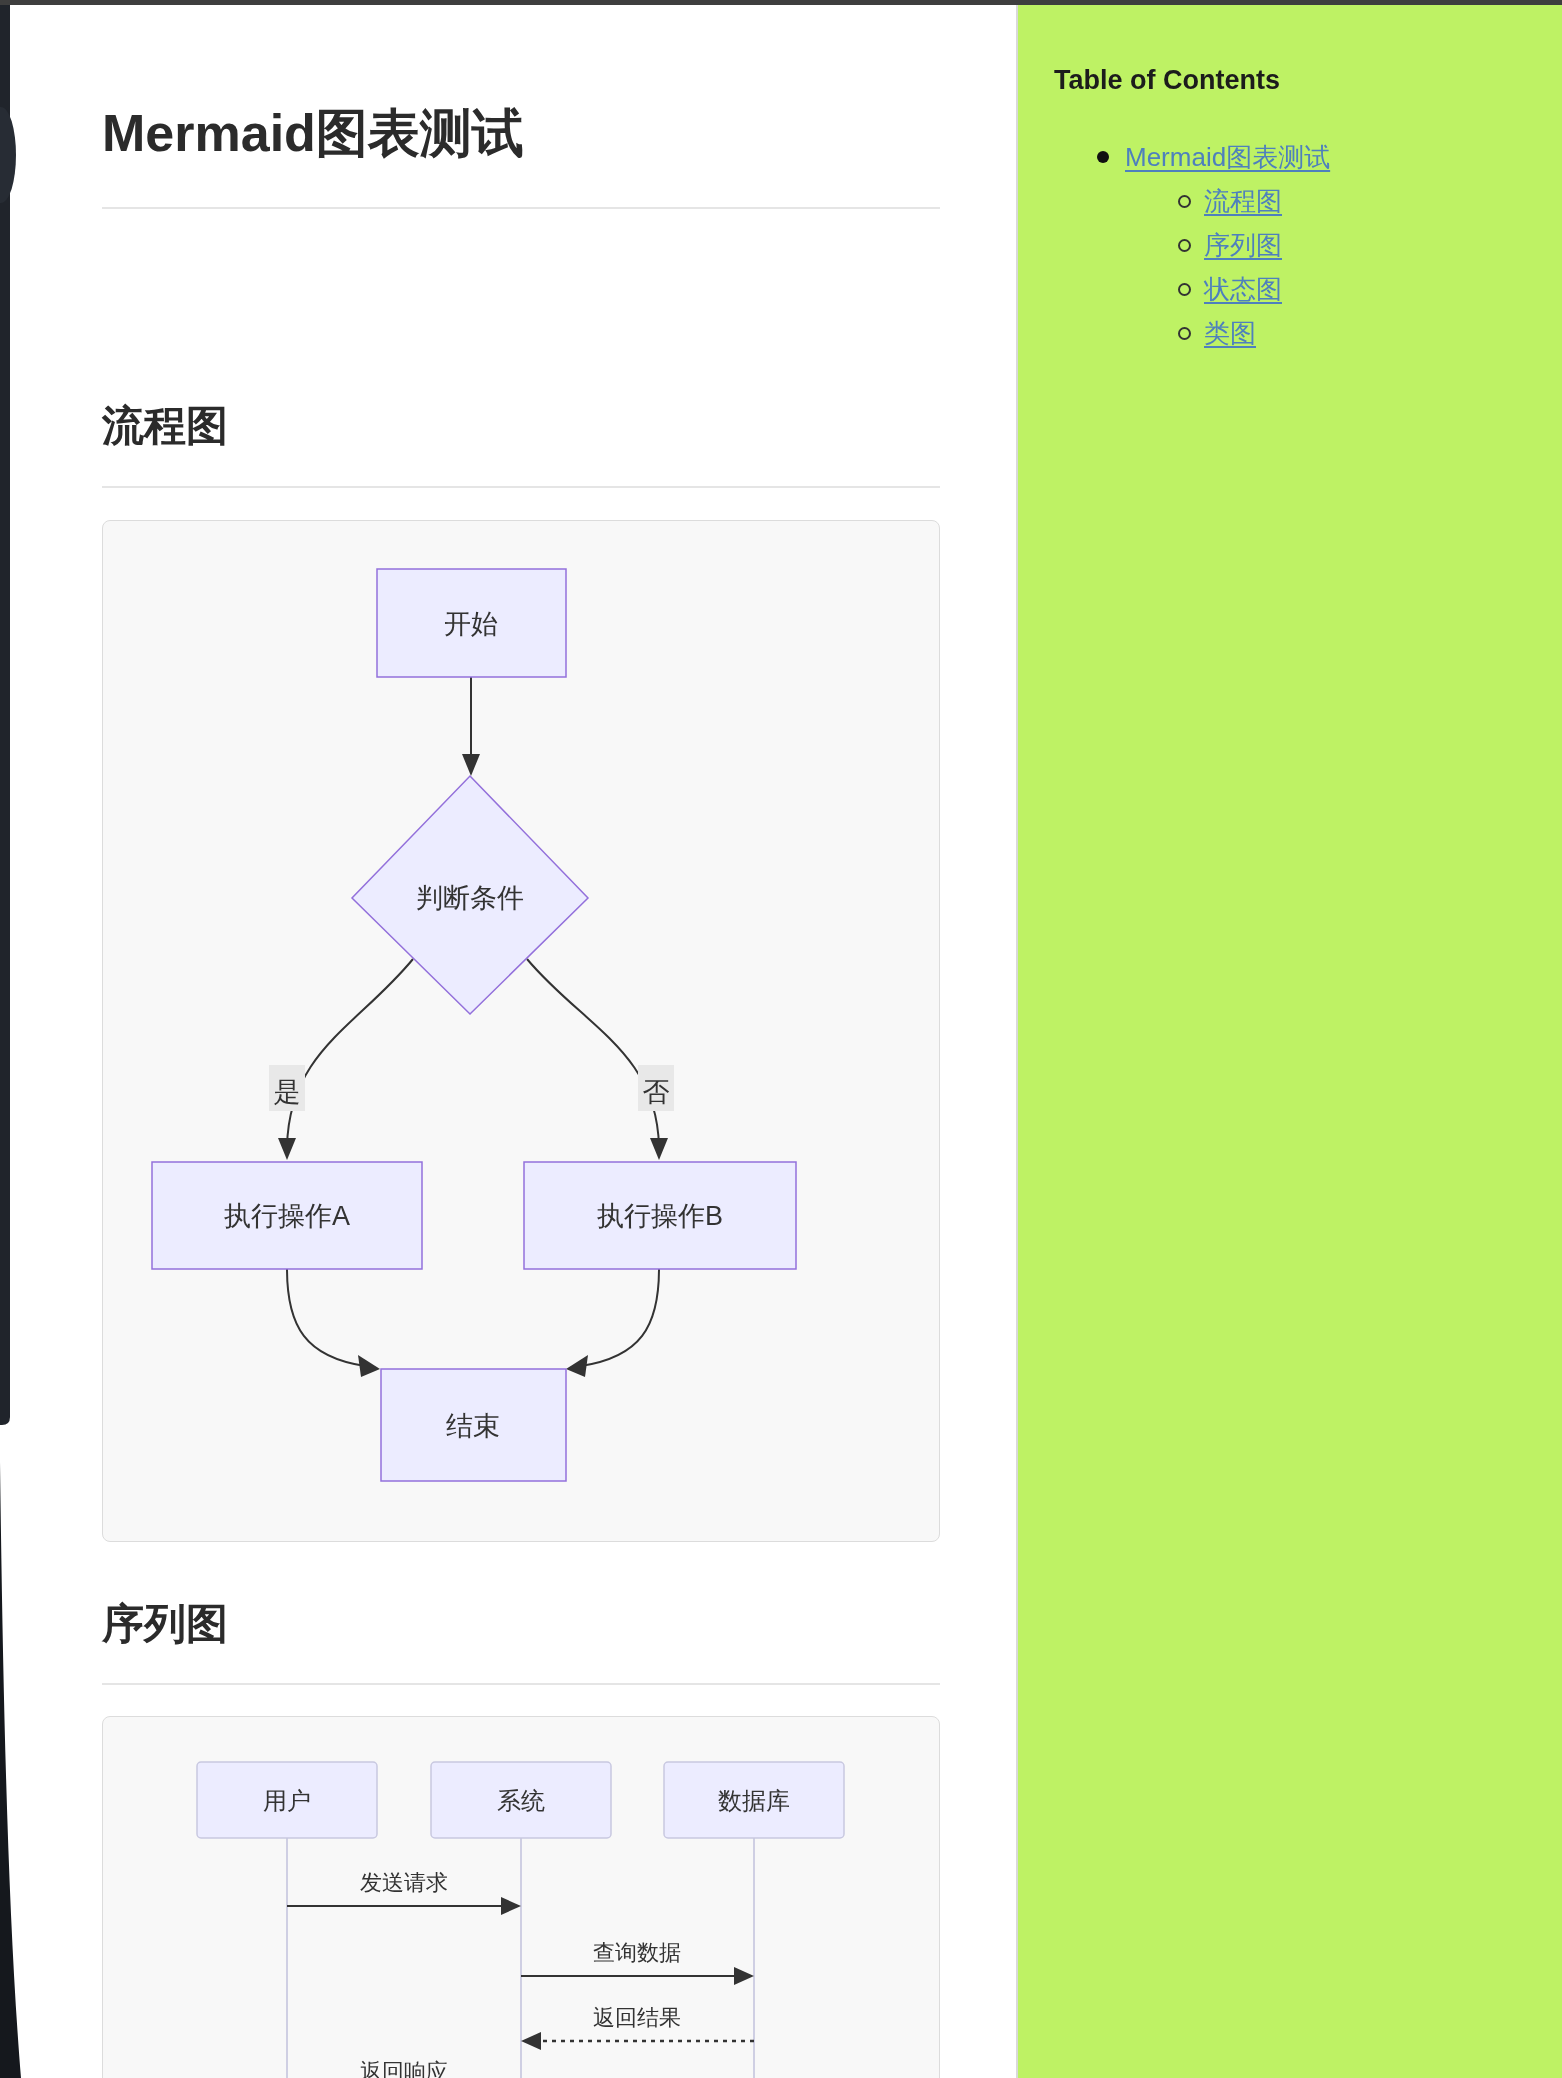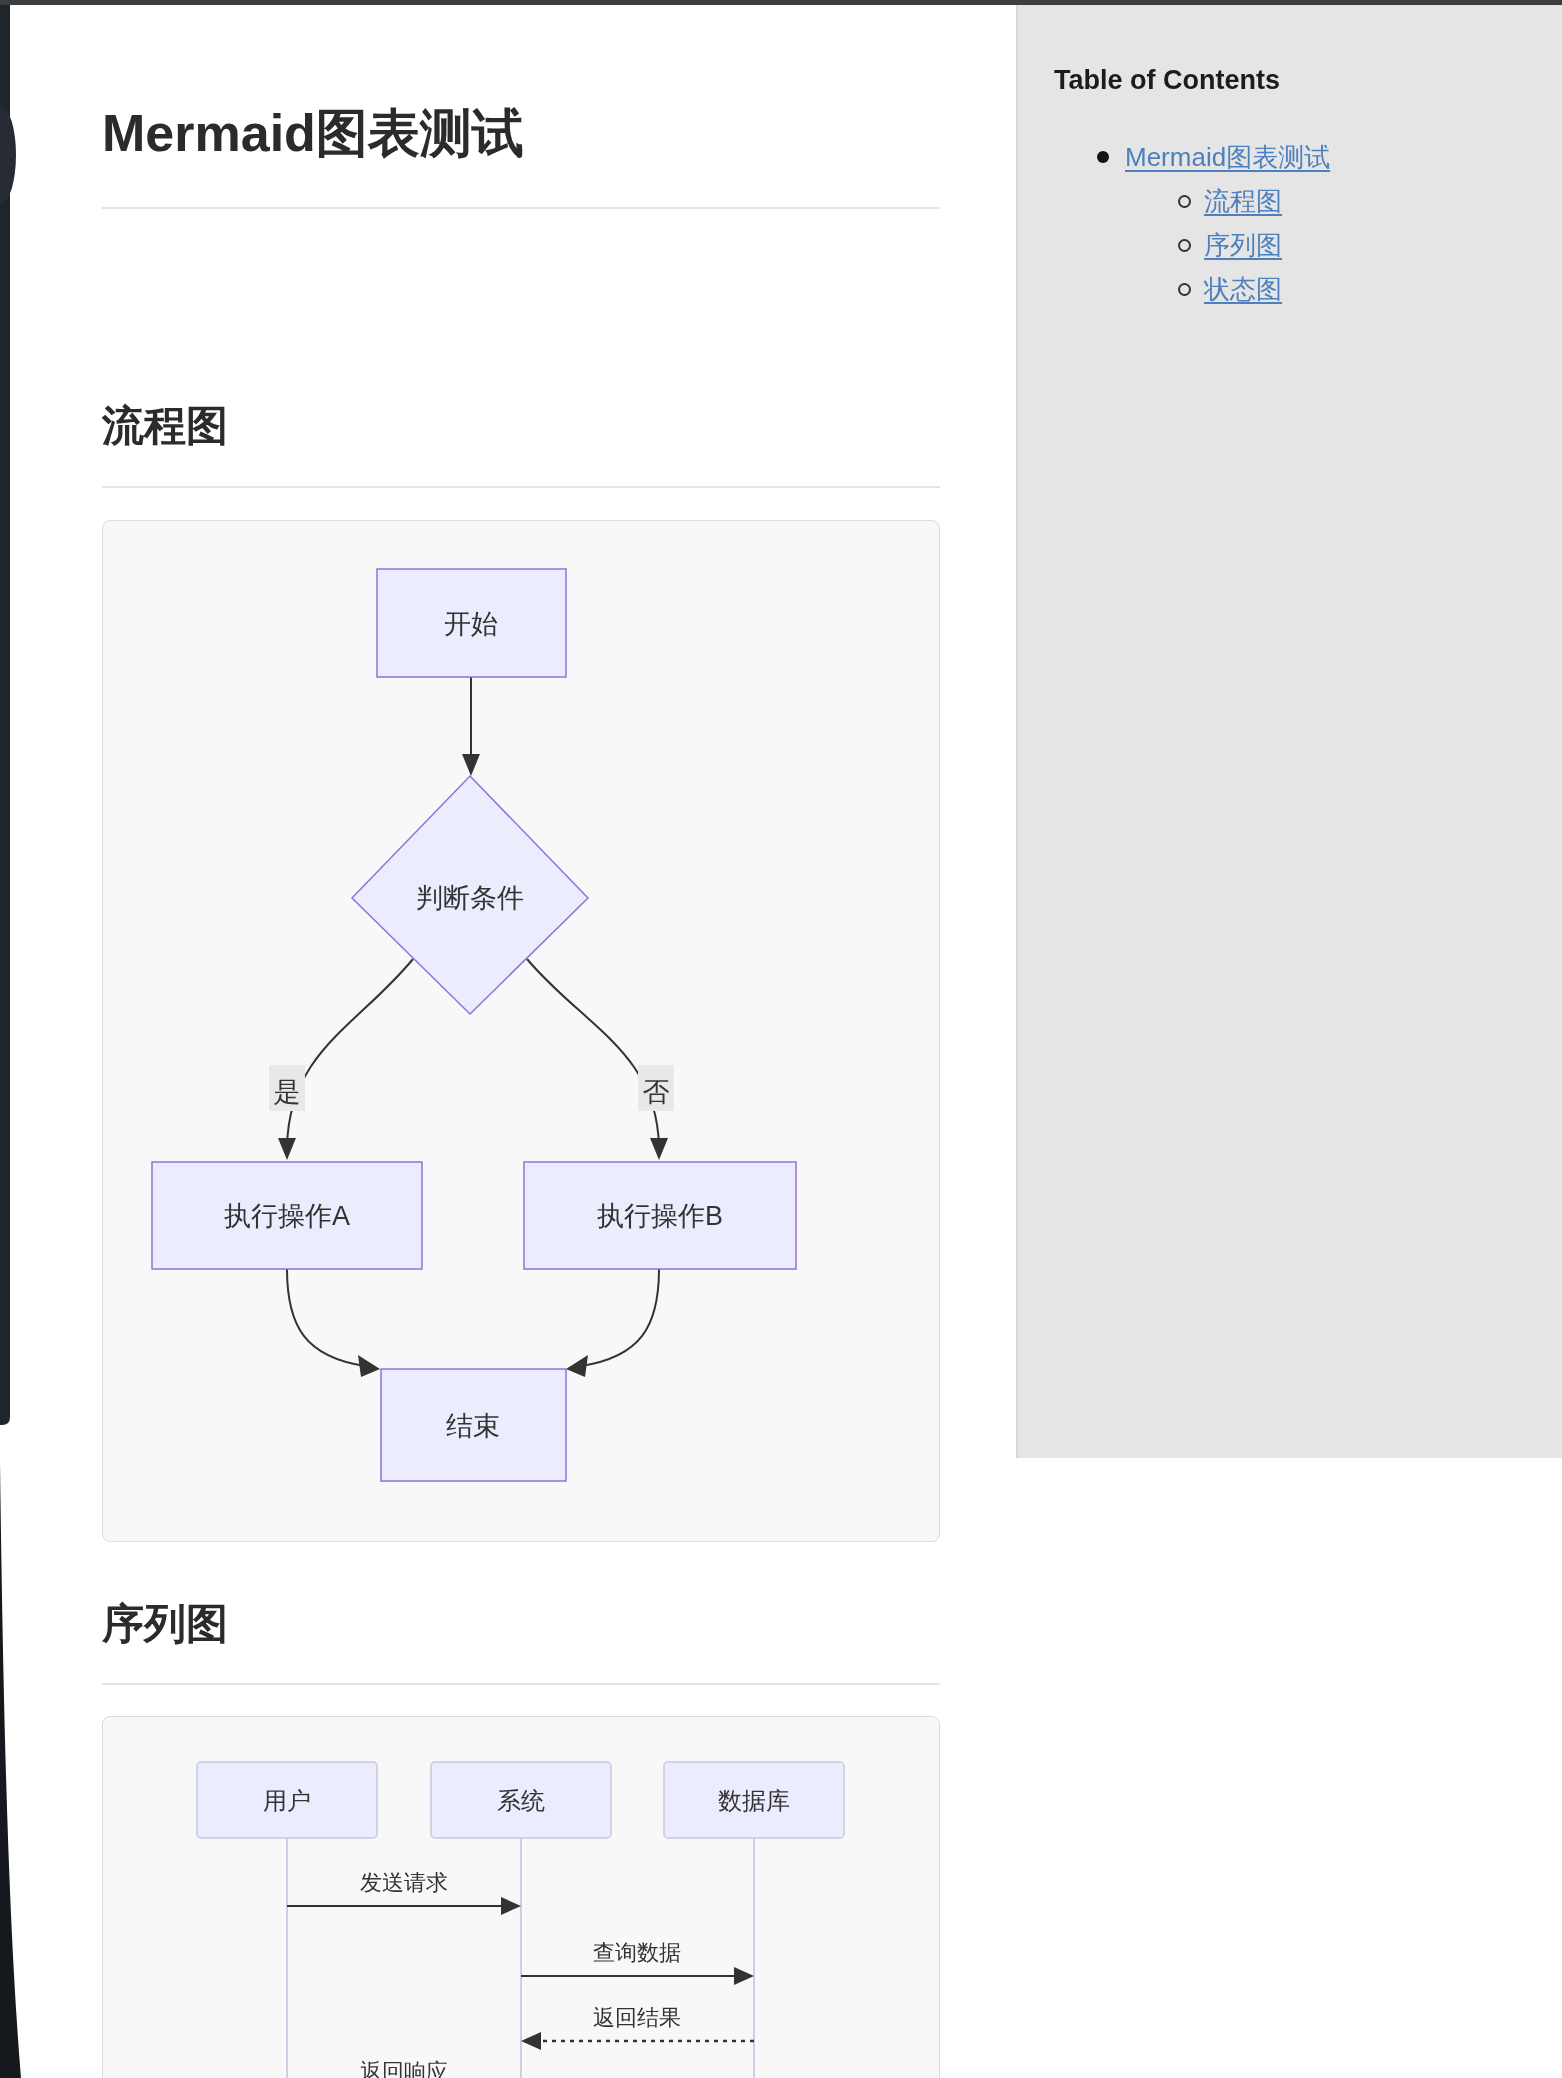--- a/index.html
+++ b/index.html
@@ -55,23 +55,23 @@
     border-radius: 8px;
     overflow: hidden;
   }
   .panel-flow { top: 520px; height: 1022px; }
   .panel-seq  { top: 1716px; height: 380px; }
   .panel svg { display: block; }
 
   
   .toc {
     position: absolute; left: 1016px; top: 5px;
-    width: 546px; height: 1453px;
+    width: 546px; height: 2074px;
     border-left: 2px solid #d9d9d9;
-    background: #e5e5e5;
+    background: #bef264;
   }
   .toc-heading {
     position: absolute; left: 36px; top: 60px;
     font-size: 27px; font-weight: 700; color: #1c1c1c;
   }
   .toc-list { position: absolute; left: 36px; top: 130px; width: 470px; }
   .toc-row {
     display: flex; align-items: center;
     height: 44px; font-size: 26px;
   }
@@ -207,14 +207,18 @@
       <a href="#">流程图</a>
     </div>
     <div class="toc-row">
       <span class="bullet-circle"></span>
       <a href="#">序列图</a>
     </div>
     <div class="toc-row">
       <span class="bullet-circle"></span>
       <a href="#">状态图</a>
     </div>
+    <div class="toc-row">
+      <span class="bullet-circle"></span>
+      <a href="#">类图</a>
+    </div>
   </nav>
 </aside>
 
 </body></html>

